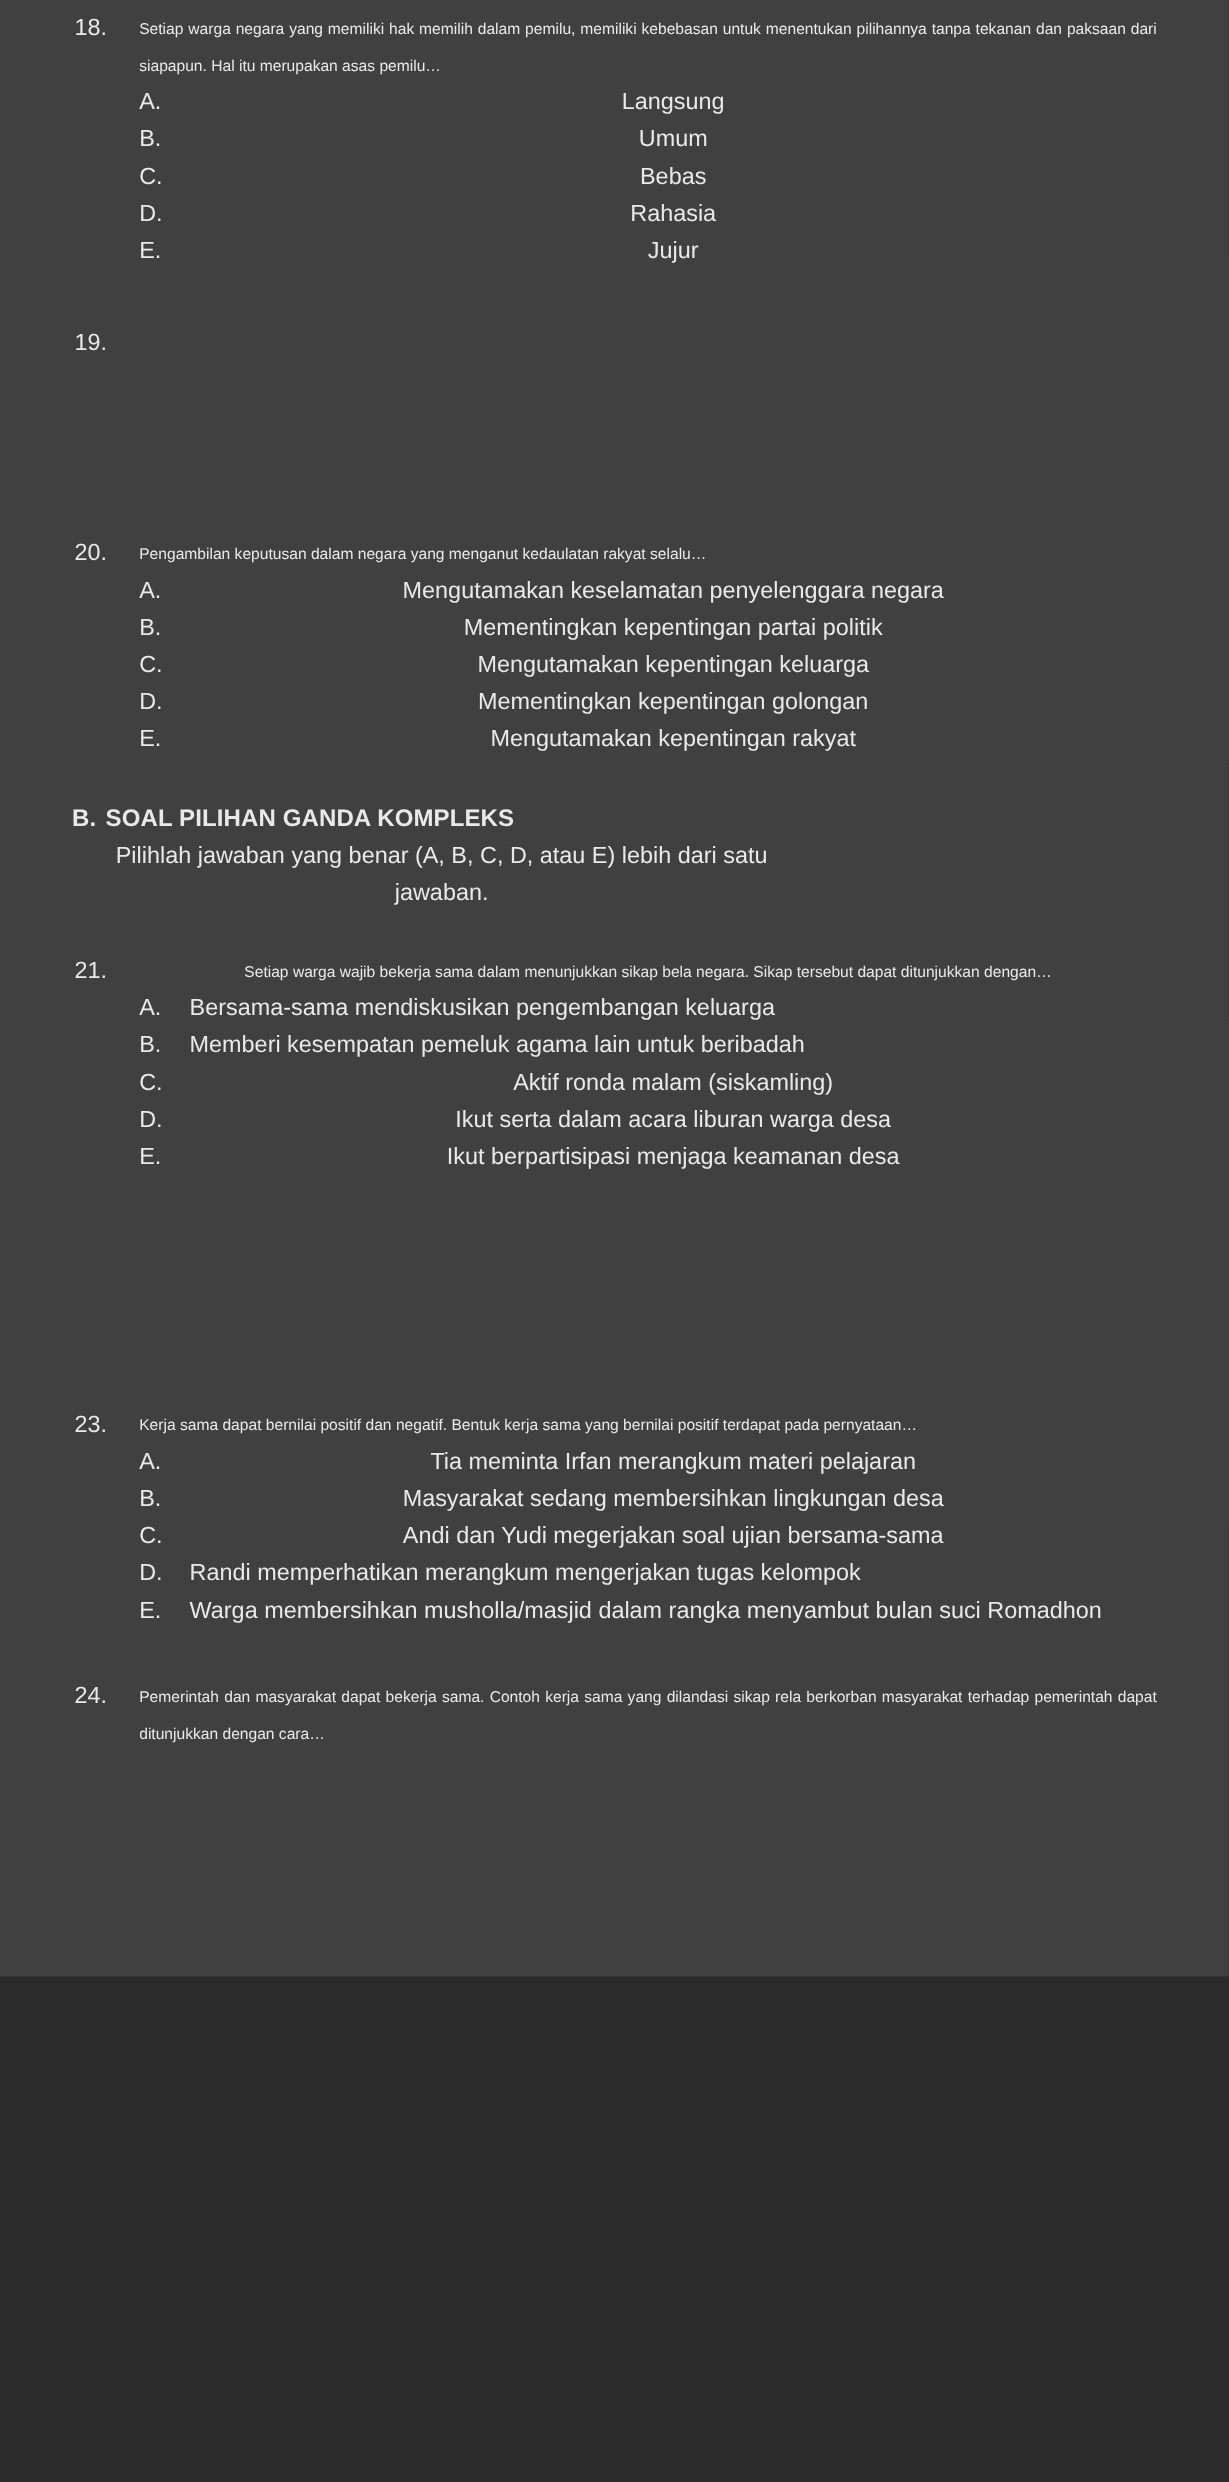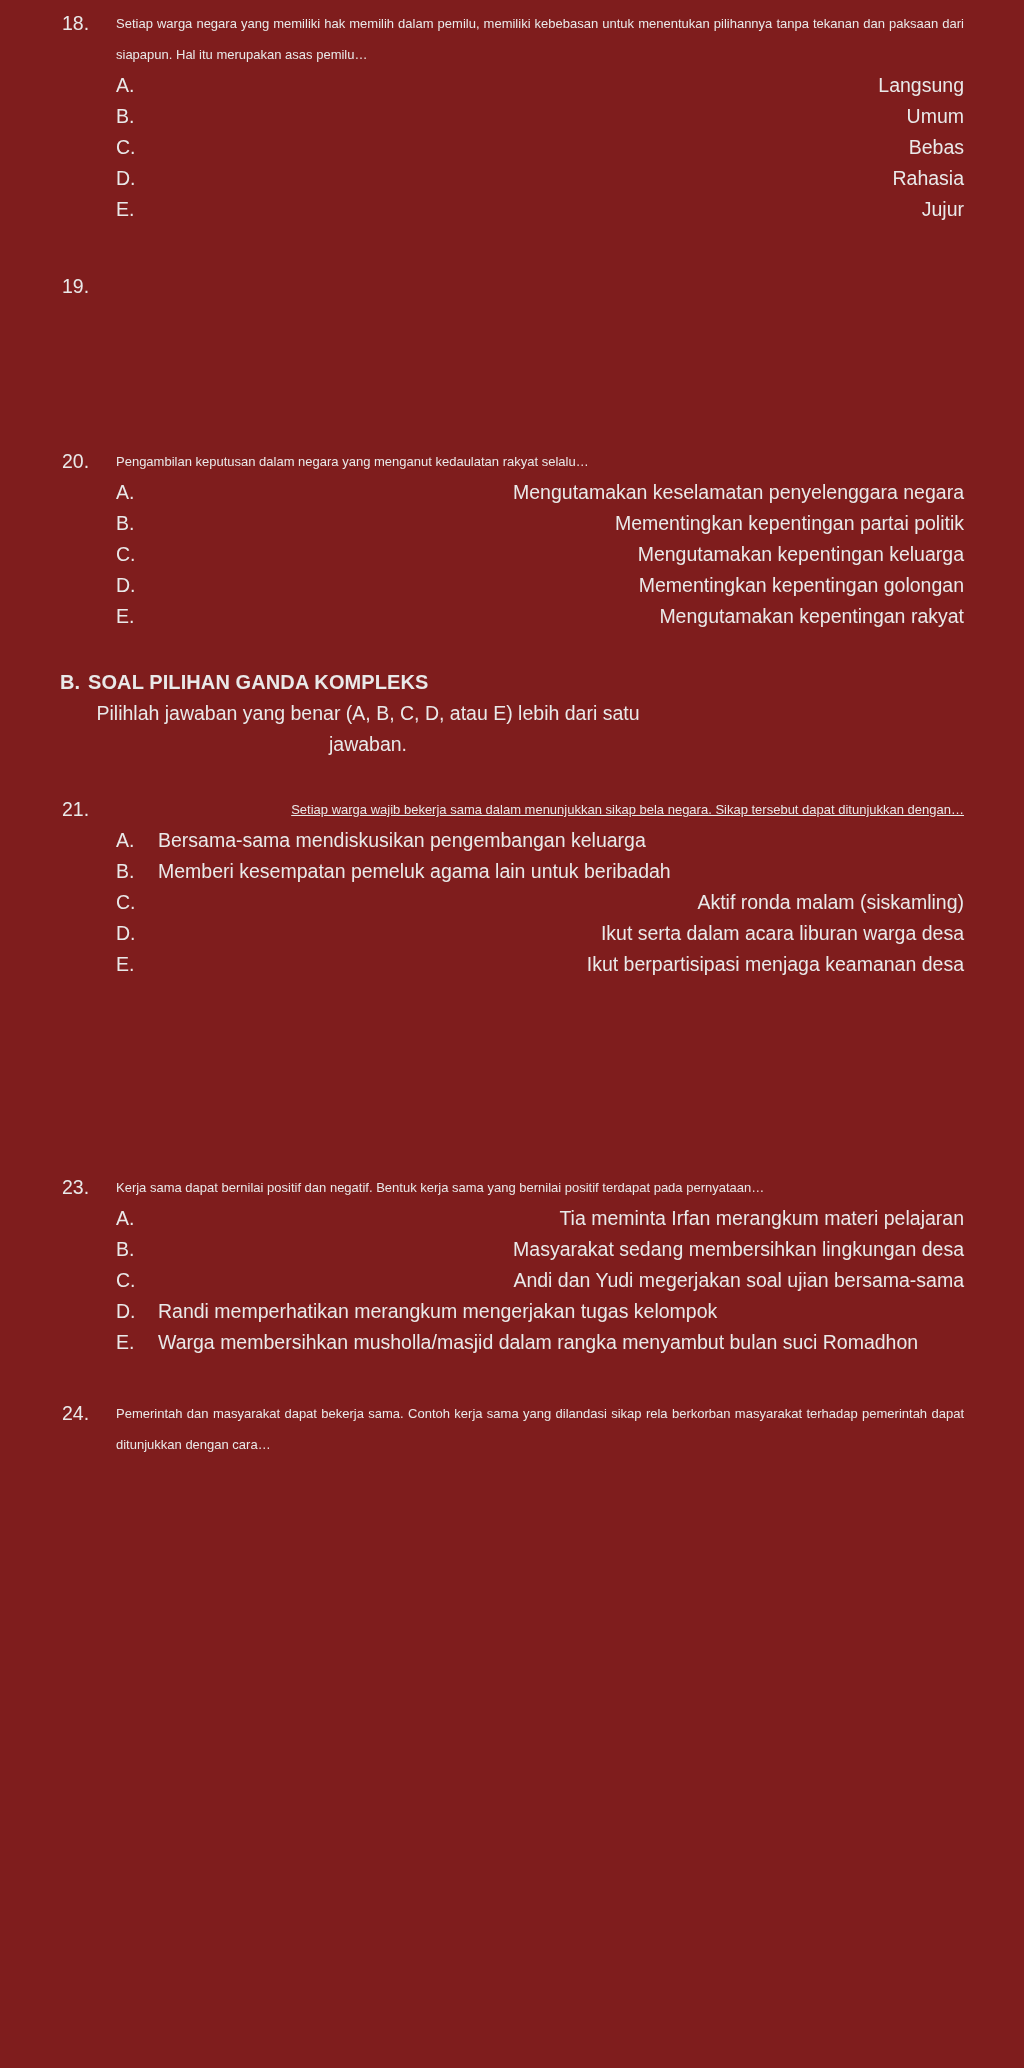--- a/index.html
+++ b/index.html
@@ -12,22 +12,22 @@
     height: 2068px;
     overflow: hidden;
     font-family: "Liberation Sans", sans-serif;
     color: #e9e9e9;
     -webkit-font-smoothing: antialiased;
   }
 
   .page {
     position: relative;
     width: 1024px;
-    height: 2068px;
-    background: #7f1d1d;
+    height: 1647px;
+    background: #404040;
     padding: 0;
     box-sizing: border-box;
   }
 
   .content {
     padding: 0 60px 0 60px;
     box-sizing: border-box;
   }
 
   
@@ -51,22 +51,21 @@
   }
   .q-stem {
     font-size: 13px;
     line-height: 31px;
     text-align: justify;
     text-justify: inter-word;
     color: #e9e9e9;
     margin: 0;
   }
   .q-stem.nojust {
-    text-align: right;
-    text-decoration: underline;
+    text-align: center;
   }
 
   
   .options {
     margin: 0;
     padding: 0;
     list-style: none;
   }
   .option {
     display: flex;
@@ -76,21 +75,21 @@
   }
   .opt-letter {
     width: 42px;
     min-width: 42px;
     box-sizing: border-box;
     color: #e9e9e9;
   }
   .opt-text {
     flex: 1;
     color: #e9e9e9;
-    text-align: right;
+    text-align: center;
   }
   .opt-text.justify {
     text-align: justify;
     text-justify: inter-word;
   }
 
   
   .empty-slot {
     height: 1px;
   }

